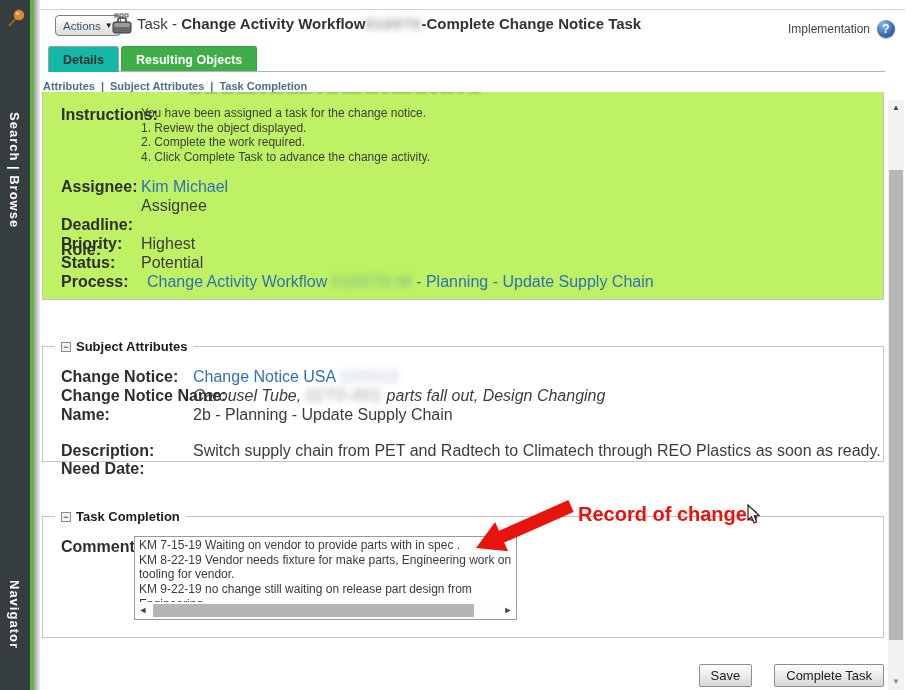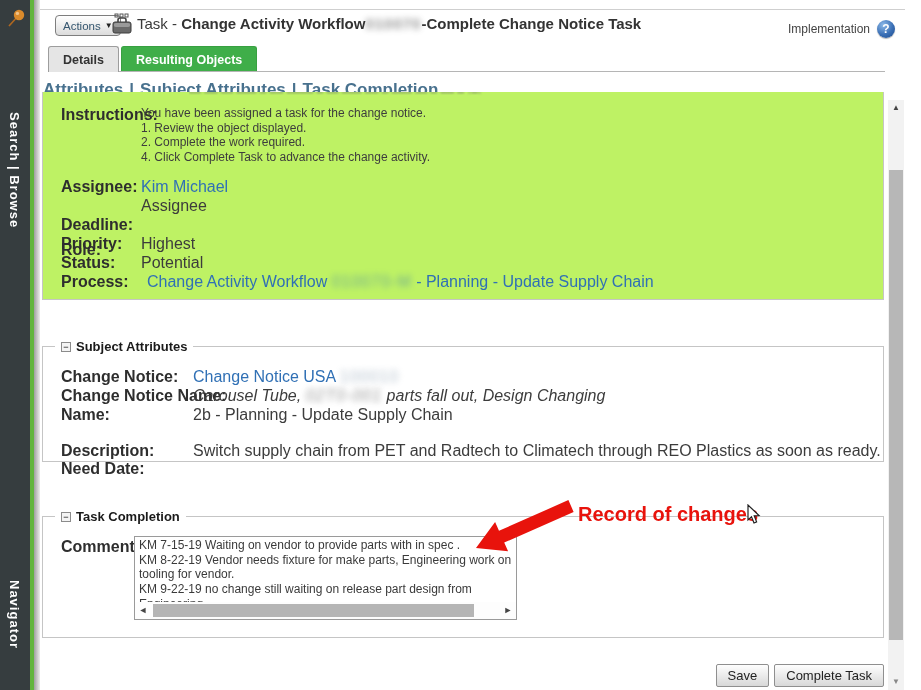--- a/index.html
+++ b/index.html
@@ -27,25 +27,25 @@
   .page-title b { font-weight:bold; color:#333; }
   .redacted { filter:blur(3px); opacity:.55; letter-spacing:1px; }
   .context-label { position:absolute; left:788px; top:22px; font-size:12px; color:#444; }
   .help-icon { position:absolute; left:877px; top:20px; width:18px; height:18px; border-radius:50%;
     background:radial-gradient(circle at 35% 28%, #8cb9e8, #3a6fb5 55%, #1c4a8c);
     color:#fff; font-size:12px; font-weight:bold; text-align:center; line-height:18px; cursor:pointer;
     box-shadow:0 1px 1px rgba(0,0,0,.3); }
   
   .tab { position:absolute; top:46px; height:26px; padding:0 14px; font-size:12.5px; font-weight:bold;
     display:flex; align-items:center; border-radius:3px 3px 0 0; cursor:pointer; }
-  .tab-details { left:48px; background:#e5e5e5; color:#333; border:1px solid #9d9d9d; border-bottom:none; z-index:2; }
+  .tab-details { left:48px; background:#14b8a6; color:#333; border:1px solid #9d9d9d; border-bottom:none; z-index:2; }
   .tab-green { left:121px; background:#3fae49; color:#fff; border:1px solid #38a041; border-bottom:none;text-align:center; }
   .tab-line { position:absolute; left:119px; top:71px; width:766px; height:1px; background:#b5b5b5; }
   
-  .subnav { position:absolute; left:43px; top:80px; font-size:17px; font-weight:bold; color:#48718e; }
+  .subnav { position:absolute; left:43px; top:80px; font-size:11px; font-weight:bold; color:#48718e; }
   .subnav span { cursor:pointer; }
   .subnav .sep { color:#48718e; padding:0 6px; cursor:default; }
   
   .box1 { position:absolute; left:42px; top:92px; width:842px; height:208px; background:#bef264;
     border-left:1px solid #c5c5c5; border-right:1px solid #c5c5c5; border-bottom:1px solid #c5c5c5; }
   .fieldbox { position:absolute; left:42px; width:842px; background:#fff; border:1px solid #c5c5c5; }
   .box2 { top:346px; height:116px; }
   .box3 { top:516px; height:122px; }
   .legend { position:absolute; top:-8px; left:12px; background:#fff; padding:0 6px;
     font-size:13px; font-weight:bold; color:#1a1a1a; display:flex; align-items:center; gap:5px; }
@@ -66,21 +66,21 @@
   .hscroll { position:absolute; left:0; right:0; bottom:0; height:17px; background:#fdfdfd;
     display:flex; align-items:stretch; }
   .hscroll .arr { width:16px; font-size:9px; color:#444; text-align:center; line-height:17px; cursor:pointer; }
   .hscroll .track { position:relative; flex:1; }
   .hscroll .thumb { position:absolute; left:2px; top:2px; bottom:2px; width:92%; background:#b5b5b5; cursor:grab; }
   
   .annotation-text { position:absolute; left:578px; top:503px; font-size:20px; font-weight:bold; color:#e8130c; white-space:nowrap; }
   .annotation-arrow { position:absolute; left:466px; top:498px; }
   .cursor-svg { position:absolute; left:747px; top:504px; }
   
-  .btn-row { position:absolute; left:42px; top:664px; width:842px; display:flex; justify-content:flex-end; gap:5px; }
+  .btn-row { position:absolute; left:42px; top:664px; width:842px; display:flex; justify-content:flex-end; gap:22px; }
   .btn { height:23px; padding:0 11px; font-size:13px; color:#222; border:1px solid #8f8f8f; border-radius:2px;
     background:linear-gradient(#fefefe,#d8d8d8); cursor:pointer; font-family:"Liberation Sans", sans-serif; }
   
   .vscroll { position:absolute; left:888px; top:100px; width:16px; height:590px; background:#f2f2f2; }
   .vscroll .up { position:absolute; top:0; left:0; width:16px; height:16px; font-size:8px; color:#444;
     text-align:center; line-height:16px; cursor:pointer; }
   .vscroll .down { position:absolute; bottom:0; left:0; width:16px; height:16px; font-size:8px; color:#888;
     text-align:center; line-height:16px; cursor:pointer; }
   .vscroll .vthumb { position:absolute; left:1px; top:70px; width:14px; height:470px; background:#b7b7b7; cursor:grab; }
 </style>

